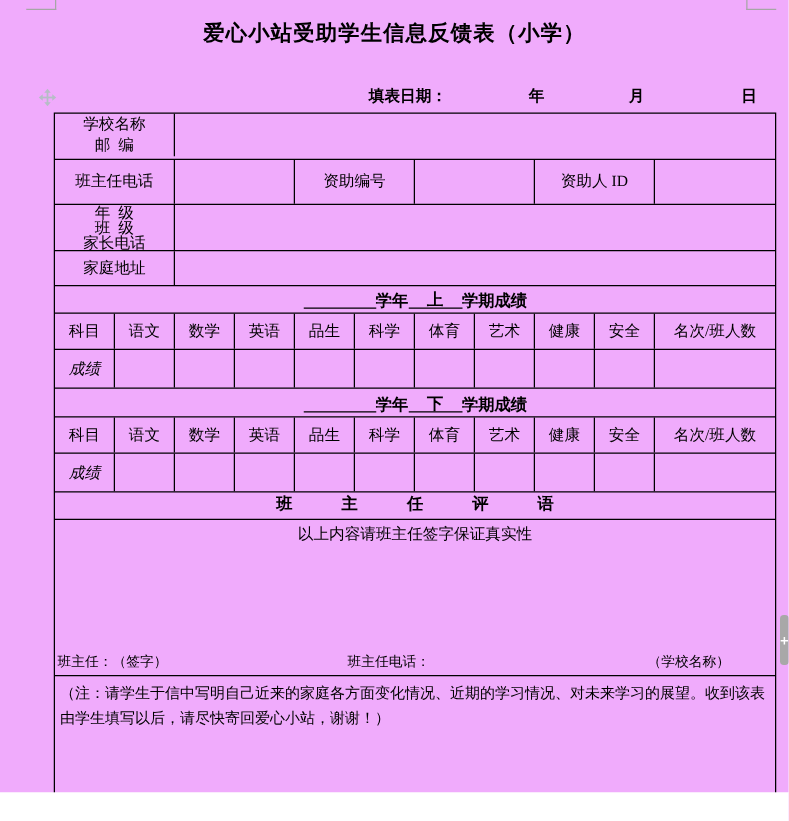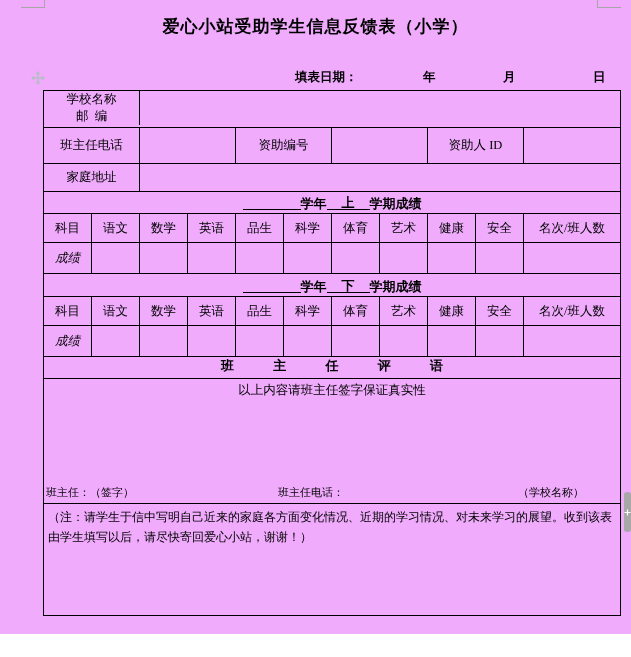--- a/index.html
+++ b/index.html
@@ -91,20 +91,28 @@
 
     <div class="row h36">
       <div class="cell w1">班主任电话</div>
       <div class="cell w1"></div>
       <div class="cell w1">资助编号</div>
       <div class="cell w1"></div>
       <div class="cell w1">资助人 ID</div>
       <div class="cell wflex"></div>
     </div>
 
+    <div class="row h37">
+      <div class="cell w1">年  级</div>
+      <div class="cell w1"></div>
+      <div class="cell w1">班  级</div>
+      <div class="cell w1"></div>
+      <div class="cell w1">家长电话</div>
+      <div class="cell wflex"></div>
+    </div>
 
     <div class="row h28">
       <div class="cell w1">家庭地址</div>
       <div class="cell wflex"></div>
     </div>
 
     <div class="row h22 trow">
       <span class="ulblank"></span>
       <span>学年</span>
       <span class="ulterm">上</span>

